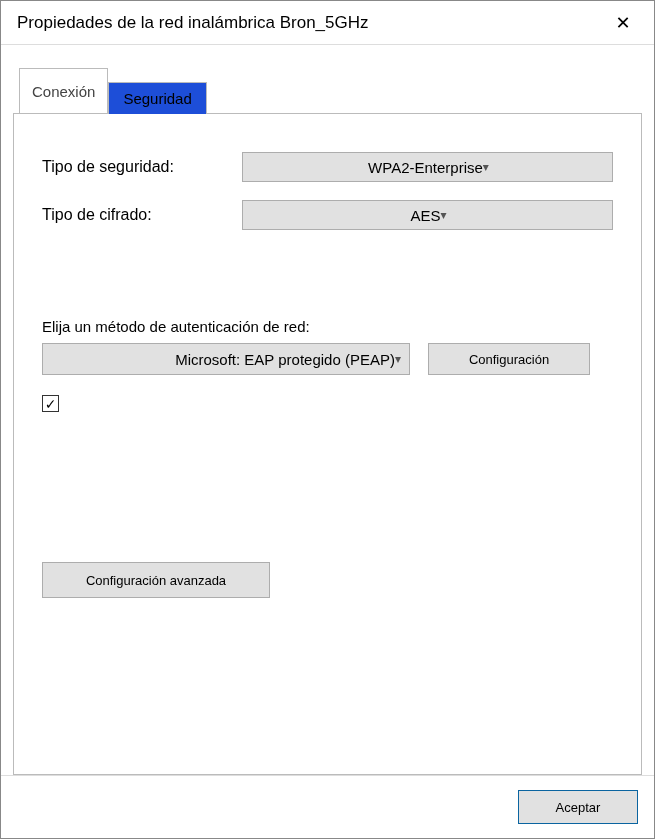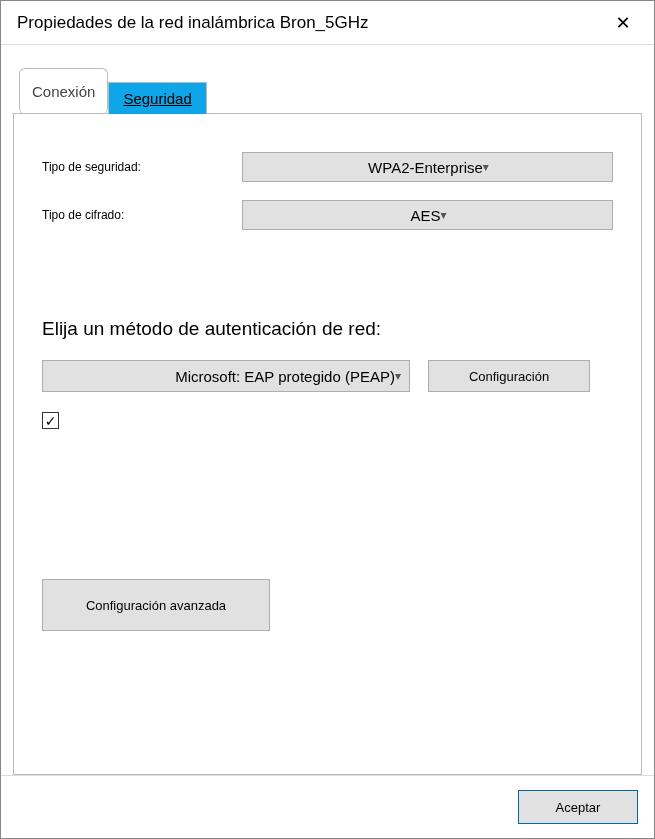--- a/index.html
+++ b/index.html
@@ -63,63 +63,61 @@
       position: relative;
       top: 1px;
       cursor: default;
     }
     .tab.inactive {
       background: #fff;
       border-color: #bbb;
       color: #444;
       margin-top: 4px;
       padding: 14px 12px;
-      border-radius: 6px;
     }
     .tab.active {
-      background: #0ea5e9;
+      background: #1d4ed8;
       border-color: #bbb;
       z-index: 2;
-      text-decoration: underline;
     }
     .tab-panel {
       border: 1px solid #bbb;
       flex: 1;
       padding: 38px 28px 20px 28px;
       position: relative;
     }
     .form-row {
       display: flex;
       align-items: center;
       margin-bottom: 18px;
     }
     .form-label {
       width: 200px;
-      font-size: 12px;
+      font-size: 16px;
     }
     .select {
       flex: 1;
       height: 30px;
       border: 1px solid #adadad;
       background: #e1e1e1;
       display: flex;
       align-items: center;
       justify-content: center;
       padding: 0 8px 0 10px;
       font-size: 15px;
       cursor: default;
     }
     .chevron {
       font-size: 12px;
       color: #555;
     }
     .section-label {
-      font-size: 19px;
+      font-size: 15px;
       margin-top: 88px;
-      margin-bottom: 20px;
+      margin-bottom: 8px;
     }
     .auth-row {
       display: flex;
       gap: 18px;
       align-items: stretch;
       margin-bottom: 18px;
     }
     .auth-select {
       width: 368px;
       height: 32px;
@@ -168,21 +166,21 @@
     .checkbox-label {
       font-size: 16px;
       max-width: 430px;
       line-height: 1.4;
     }
     .advanced-row {
       margin-top: 150px;
     }
     .btn.advanced {
       width: 228px;
-      height: 52px;
+      height: 36px;
     }
     .footer {
       display: flex;
       justify-content: flex-end;
       gap: 16px;
       padding: 14px 16px;
       border-top: 1px solid #ddd;
     }
     .btn.footer-btn {
       width: 120px;

